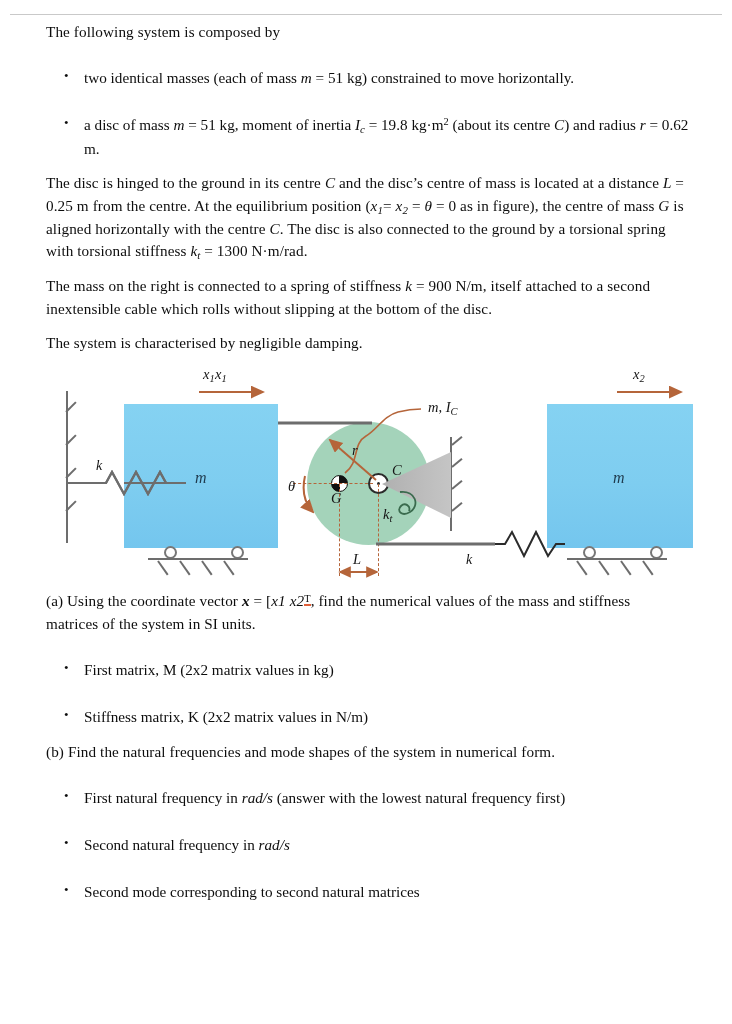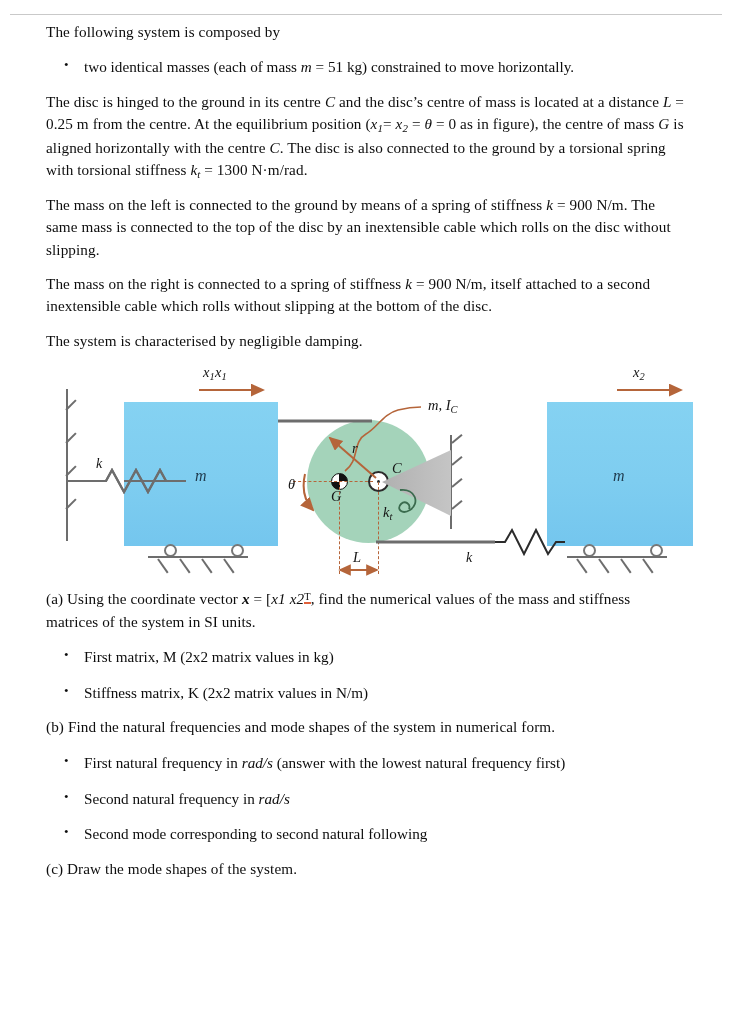--- a/index.html
+++ b/index.html
@@ -42,21 +42,21 @@
   ul.bullets {
     margin: 0;
     padding: 0;
     list-style: none;
   }
   ul.bullets li {
     position: relative;
     padding-left: 50px;
     font-size: 15.2px;
     line-height: 1.5;
-    margin-top: 13px;
+    margin-top: 24px;
   }
   ul.bullets li::before {
     content: "\2022";
     position: absolute;
     left: 30px;
     top: -1px;
     font-size: 13px;
   }
   .blk { margin-top: 16px; }
   .tight { margin-top: 0; }
@@ -187,34 +187,32 @@
 <div class="page">
 
   <div class="top-rule"></div>
 
   <p class="para intro">The following system is composed by</p>
 
   <ul class="bullets">
     <li>
       two identical masses (each of mass <i>m</i> = 51 kg) constrained to move horizontally.
     </li>
+    <li>
+      a disc of mass <i>m</i> = 51 kg, moment of inertia <i>I</i><span class="sub">c</span> = 19.8 kg·m<span class="sup">2</span> (about its centre <i>C</i>) and radius <i>r</i> = 0.62 m.
+    </li>
   </ul>
 
   <p class="para blk">
     The disc is hinged to the ground in its centre <i>C</i> and the disc’s centre of mass is located at a
     distance <i>L</i> = 0.25 m from the centre. At the equilibrium position (<i>x<span class="sub">1</span></i>= <i>x</i><span class="sub">2</span> = <i>θ</i> = 0 as in figure),
     the centre of mass <i>G</i> is aligned horizontally with the centre <i>C</i>. The disc is also connected to
     the ground by a torsional spring with torsional stiffness <i>k</i><span class="sub">t</span> = 1300 N·m/rad.
   </p>
 
-  <p class="para tight">
-    The mass on the left is connected to the ground by means of a spring of
-    stiffness <i>k</i> = 900 N/m. The same mass is connected to the top of the disc by an inextensible
-    cable which rolls on the disc without slipping.
-  </p>
 
   <p class="para tight">
     The mass on the right is connected to a spring of stiffness <i>k</i> = 900 N/m, itself attached to a
     second inextensible cable which rolls without slipping at the bottom of the disc.
   </p>
 
   <p class="para tight">
     The system is characterised by negligible damping.
   </p>
 
@@ -345,18 +343,17 @@
 
   <p class="para blk">(b) Find the natural frequencies and mode shapes of the system in numerical form.</p>
 
   <ul class="bullets">
     <li>
       First natural frequency in <i>rad/s</i> (answer with the lowest natural frequency first)
     </li>
     <li>
       Second natural frequency in <i>rad/s</i>
     </li>
-    <li>Second mode corresponding to second natural following</li>
+    <li>Second mode corresponding to second natural matrices</li>
   </ul>
 
-  <p class="para blk">(c) Draw the mode shapes of the system.</p>
 
 </div>
 
 </body></html>

